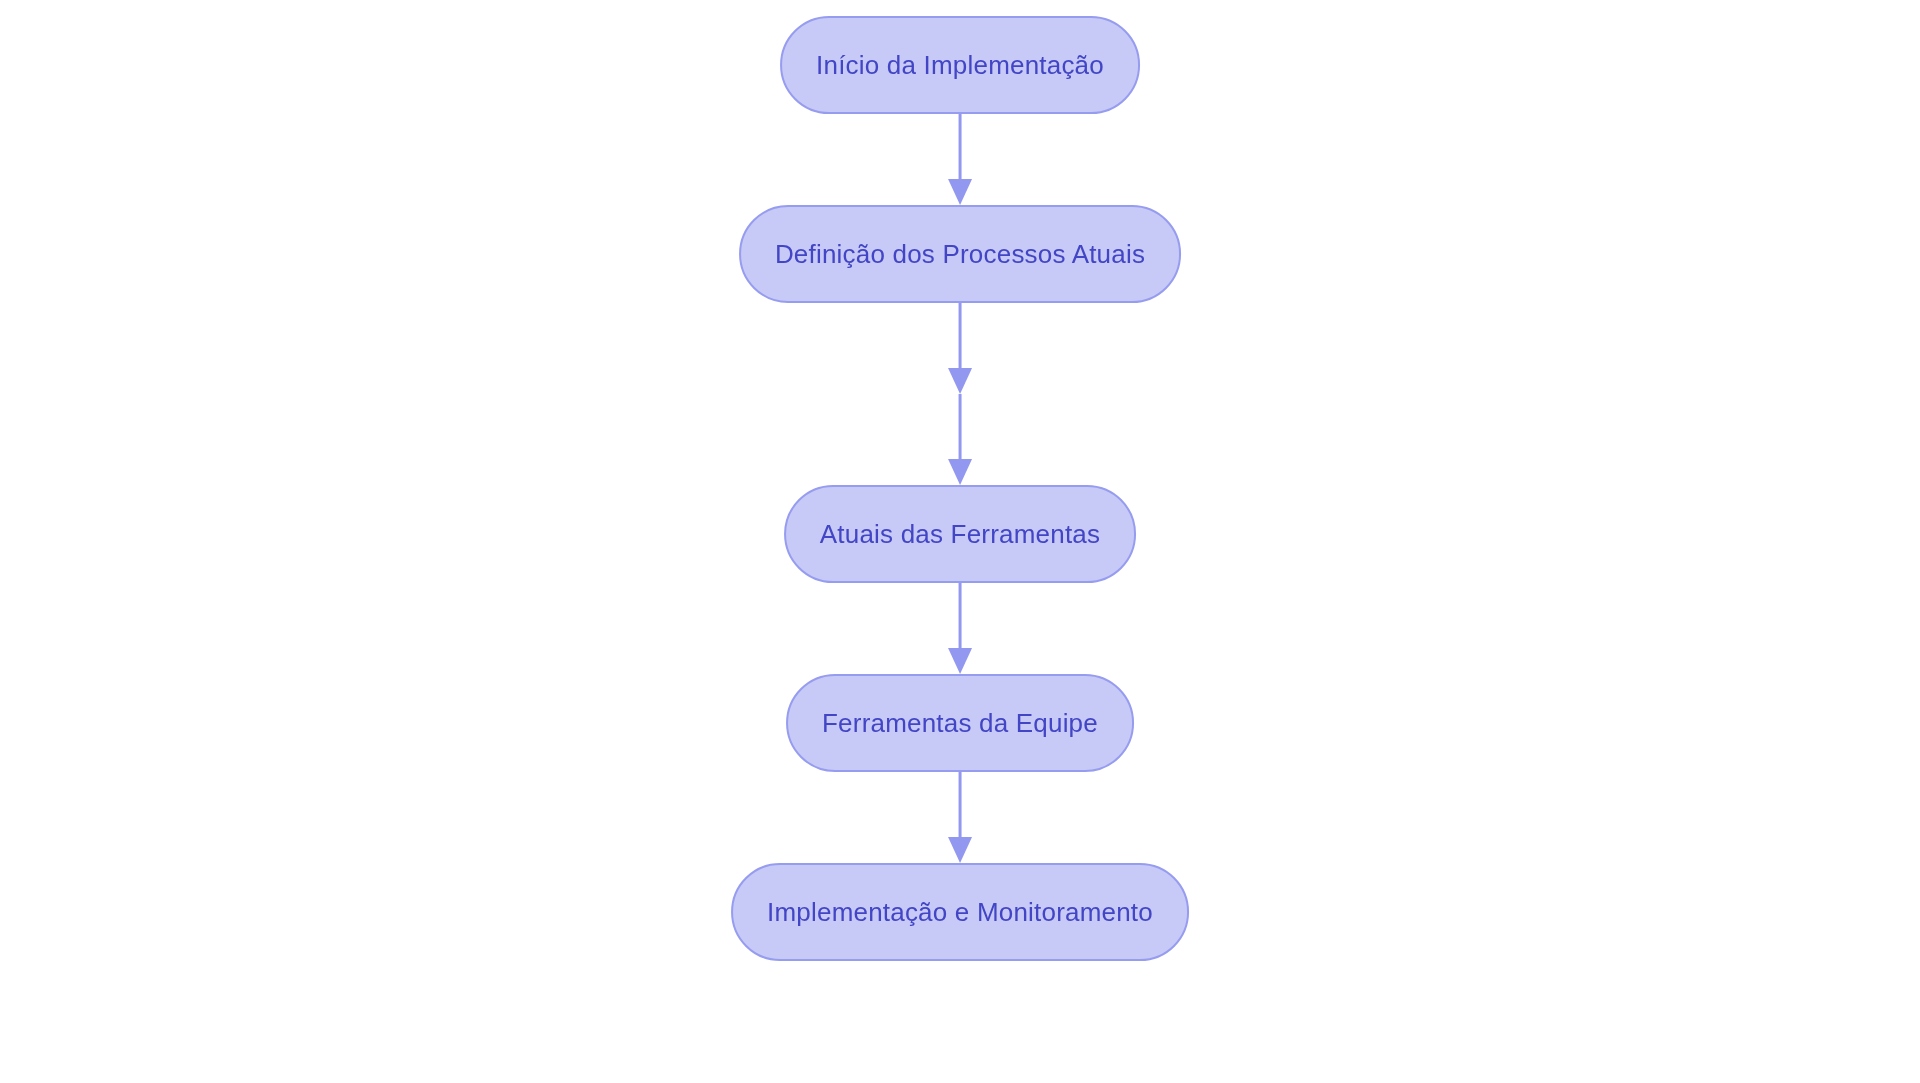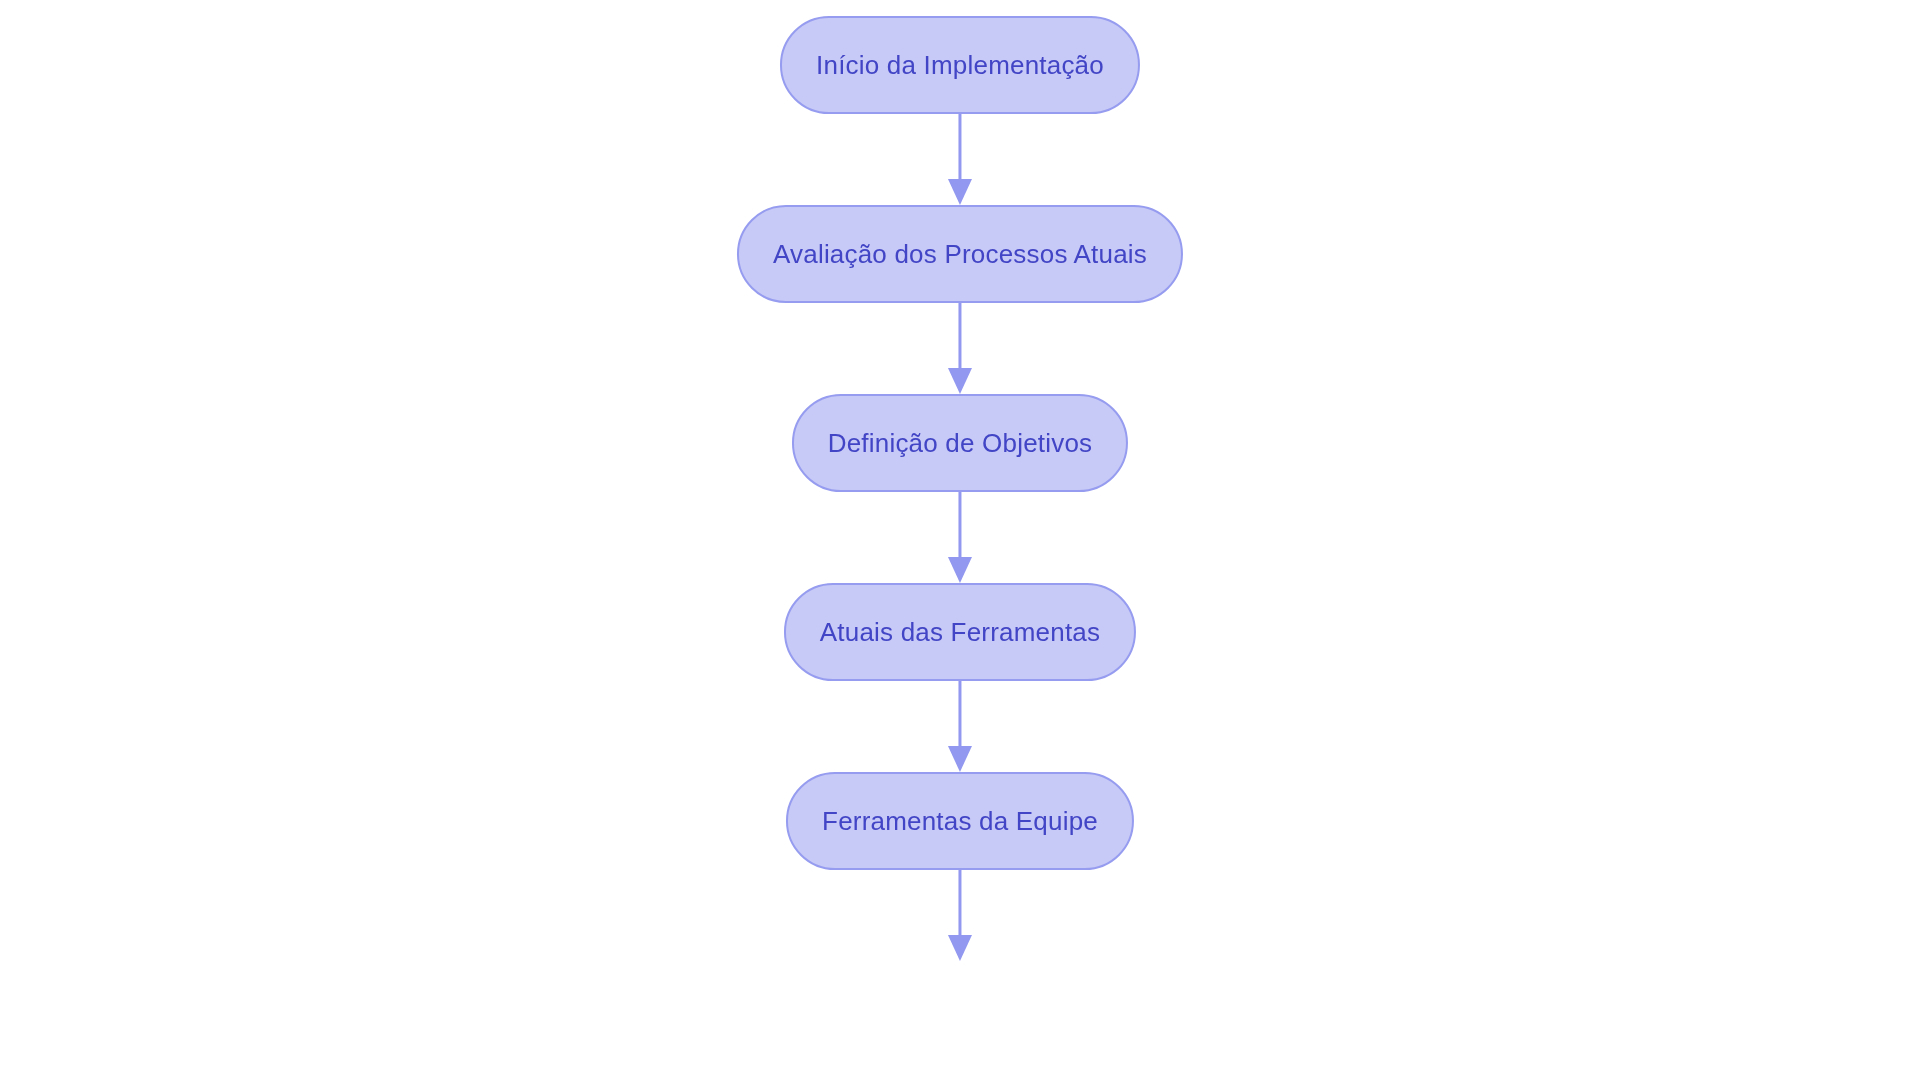--- a/index.html
+++ b/index.html
@@ -69,33 +69,30 @@
     </div>
 
     <div class="edge">
       <svg width="26" height="91" viewBox="0 0 26 91">
         <line x1="13" y1="0" x2="13" y2="68"></line>
         <polygon points="1,65 25,65 13,91"></polygon>
       </svg>
     </div>
 
     <div class="node">
-      <span>Avaliação dos Processos Atuais</span>
+      <span>Definição dos Processos Atuais</span>
     </div>
 
     <div class="edge">
       <svg width="26" height="91" viewBox="0 0 26 91">
         <line x1="13" y1="0" x2="13" y2="68"></line>
         <polygon points="1,65 25,65 13,91"></polygon>
       </svg>
     </div>
 
-    <div class="node">
-      <span>Definição de Objetivos</span>
-    </div>
 
     <div class="edge">
       <svg width="26" height="91" viewBox="0 0 26 91">
         <line x1="13" y1="0" x2="13" y2="68"></line>
         <polygon points="1,65 25,65 13,91"></polygon>
       </svg>
     </div>
 
     <div class="node">
       <span>Atuais das Ferramentas</span>
@@ -112,15 +109,18 @@
       <span>Ferramentas da Equipe</span>
     </div>
 
     <div class="edge">
       <svg width="26" height="91" viewBox="0 0 26 91">
         <line x1="13" y1="0" x2="13" y2="68"></line>
         <polygon points="1,65 25,65 13,91"></polygon>
       </svg>
     </div>
 
+    <div class="node">
+      <span>Implementação e Monitoramento</span>
+    </div>
 
   </div>
 </div>
 
 </body></html>

